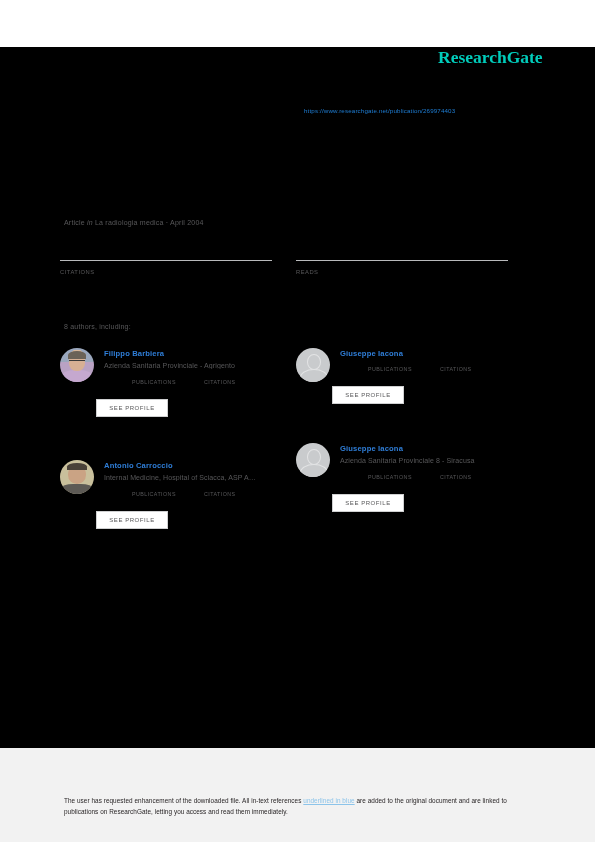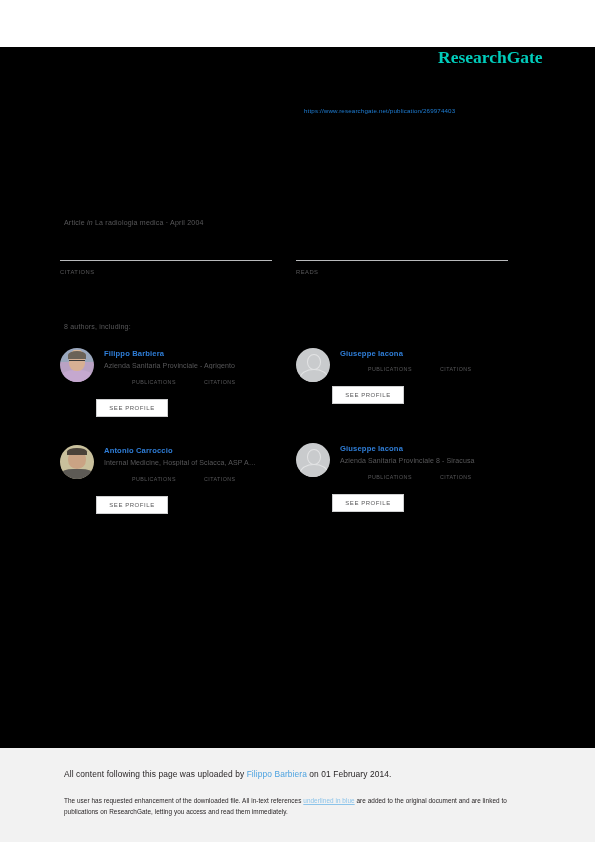--- a/index.html
+++ b/index.html
@@ -84,21 +84,21 @@
   
   .authors-heading{
     position:absolute;left:64px;top:323px;
     font-size:7px;color:#58585a;letter-spacing:0.2px;white-space:nowrap;
   }
 
   
   .author-card{position:absolute;width:235px;height:80px;}
   #author-0{left:60px;top:346px;}
   #author-1{left:296px;top:346px;}
-  #author-2{left:60px;top:443px;}
+  #author-2{left:60px;top:458px;}
   #author-3{left:296px;top:441px;}
 
   .avatar{
     position:absolute;left:0;top:2px;width:34px;height:34px;border-radius:50%;
     overflow:hidden;background:#c8cacc;
   }
   .avatar.photo-a{
     background:
       radial-gradient(circle at 50% 28%, #d8b79a 0 26%, rgba(216,183,154,0) 27%),
       linear-gradient(#9aa7bd 0 42%, #b9a2c4 42% 100%);
@@ -306,21 +306,18 @@
       <div class="stat cites">
         <span class="stat-num"></span>
         <span class="stat-label">CITATIONS</span>
       </div>
     </div>
     <div class="see-profile">SEE PROFILE</div>
   </div>
 
   <div class="hidden-text" id="lower-hidden"></div>
 
-  <div class="footer-line1">
-    <span>All content following this page was uploaded by </span><a href="#">Filippo Barbiera</a><span> on 01 February 2014.</span>
-  </div>
 
   <div class="footer-para">
     <span>The user has requested enhancement of the downloaded file. All in-text references </span><a href="#">underlined in blue</a><span> are added to the original document and are linked to publications on ResearchGate, letting you access and read them immediately.</span>
   </div>
 
 </div>
 
 </body></html>

